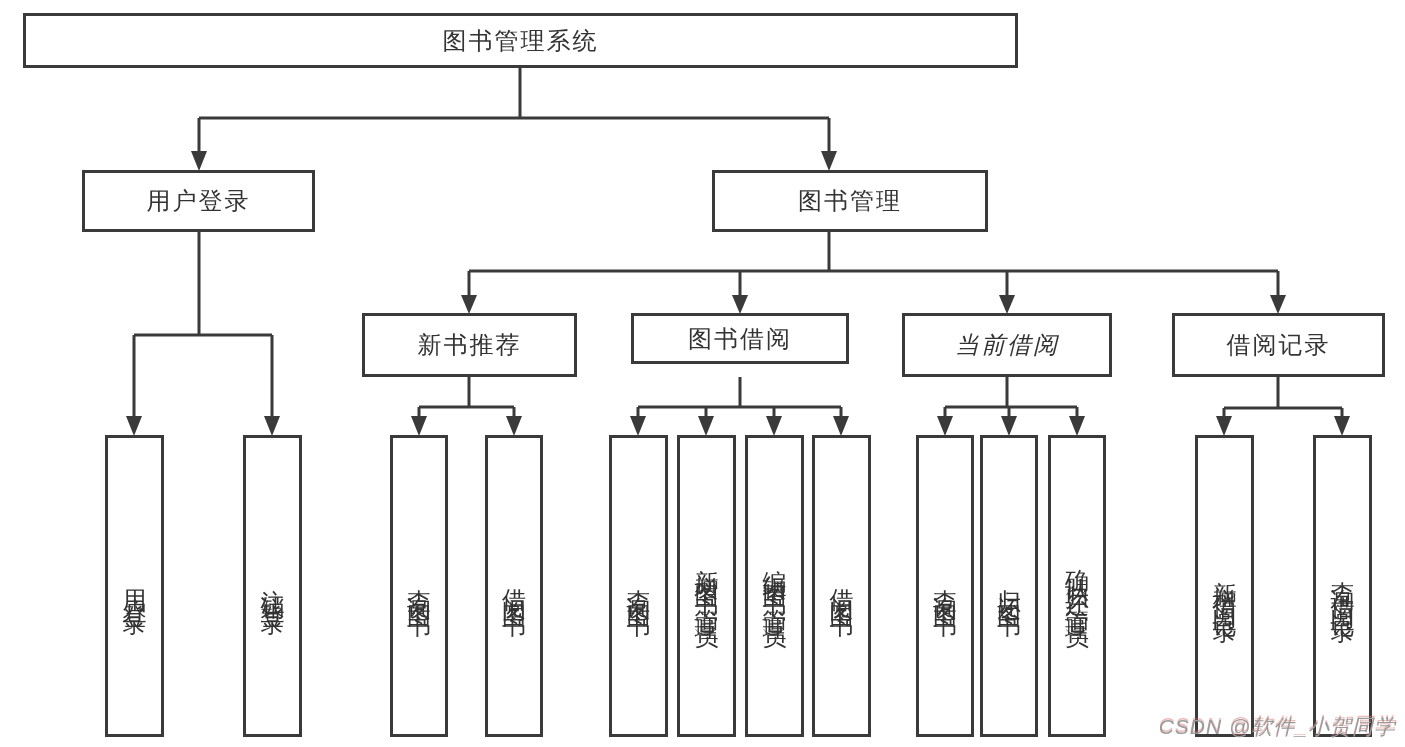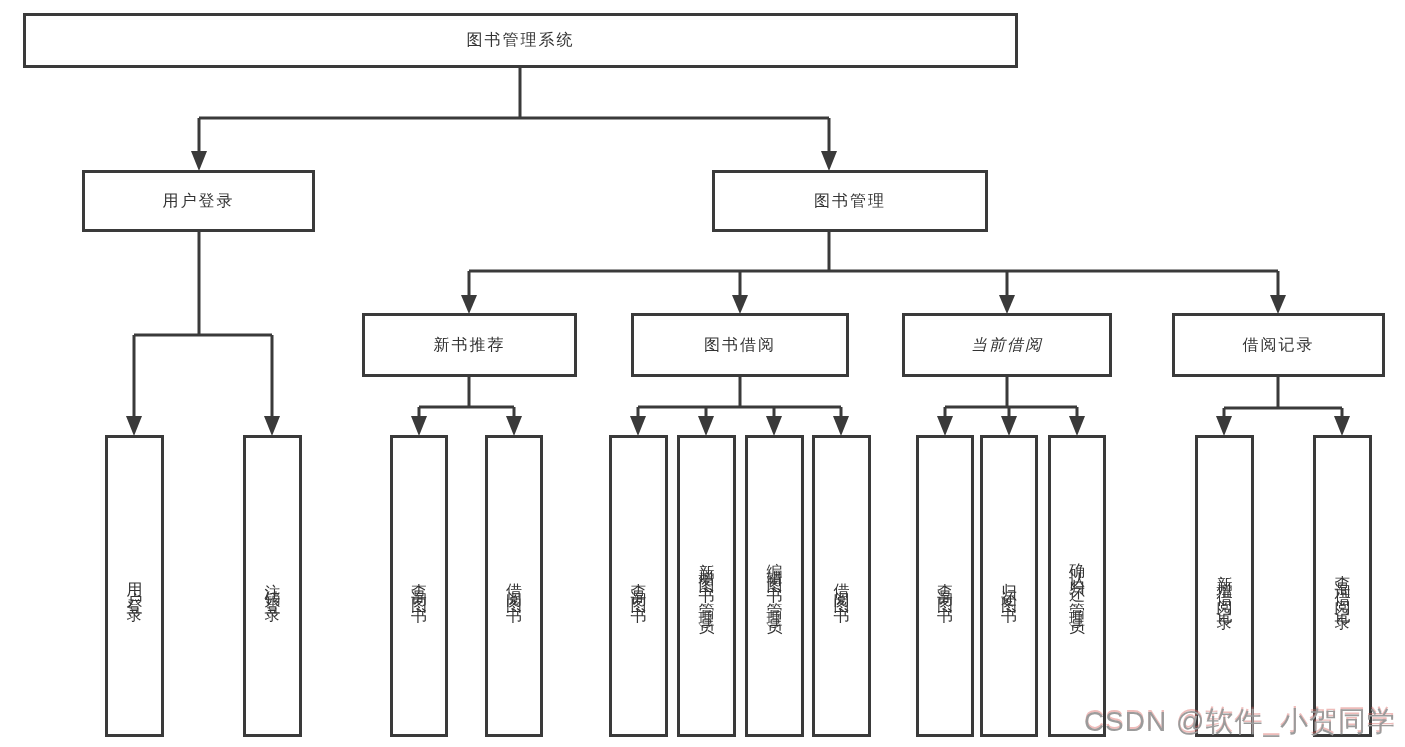--- a/index.html
+++ b/index.html
@@ -28,42 +28,43 @@
   .conn { stroke: var(--line); stroke-width: 3; fill: none; }
   .arrow { fill: var(--line); stroke: none; }
   .box {
     position: absolute;
     background: var(--box-background);
     border: 3px solid var(--line);
     display: flex;
     align-items: center;
     justify-content: center;
     color: var(--text);
-    font-size: 16px;
+    font-size: 24px;
   }
   .box .hlabel {
     letter-spacing: 2px;
     white-space: nowrap;
   }
   .box .vlabel {
     writing-mode: vertical-rl;
     text-orientation: mixed;
     letter-spacing: 8px;
     line-height: 1;
     white-space: nowrap;
   }
   .watermark {
     position: absolute;
     right: 9px;
     bottom: 6px;
-    font-size: 28px;
+    font-size: 21px;
     color: var(--watermark-gray);
     text-shadow: 0 -2px 0 rgba(217, 107, 102, 0.45);
     letter-spacing: 1px;
     white-space: nowrap;
+    font-style: italic;
   }
 </style>
 </head>
 <body>
 
 <div class="stage">
 
   <svg class="connectors" viewBox="0 0 1405 747" xmlns="http://www.w3.org/2000/svg">
 
     <g>
@@ -121,21 +122,21 @@
   <div class="box" style="left:82px; top:170px; width:233px; height:62px;">
     <span class="hlabel">用户登录</span>
   </div>
   <div class="box" style="left:712px; top:170px; width:276px; height:62px;">
     <span class="hlabel">图书管理</span>
   </div>
 
   <div class="box" style="left:362px; top:313px; width:215px; height:64px;justify-content:center;">
     <span class="hlabel">新书推荐</span>
   </div>
-  <div class="box" style="left:631px; top:313px; width:218px; height:64px;">
+  <div class="box" style="left:631px; top:313px; width:218px; height:51px;">
     <span class="hlabel">图书借阅</span>
   </div>
   <div class="box" style="left:902px; top:313px; width:210px; height:64px;font-style:italic;">
     <span class="hlabel">当前借阅</span>
   </div>
   <div class="box" style="left:1172px; top:313px; width:213px; height:64px;">
     <span class="hlabel">借阅记录</span>
   </div>
 
   <div class="box" style="left:105px; top:435px; width:59px; height:302px;">

